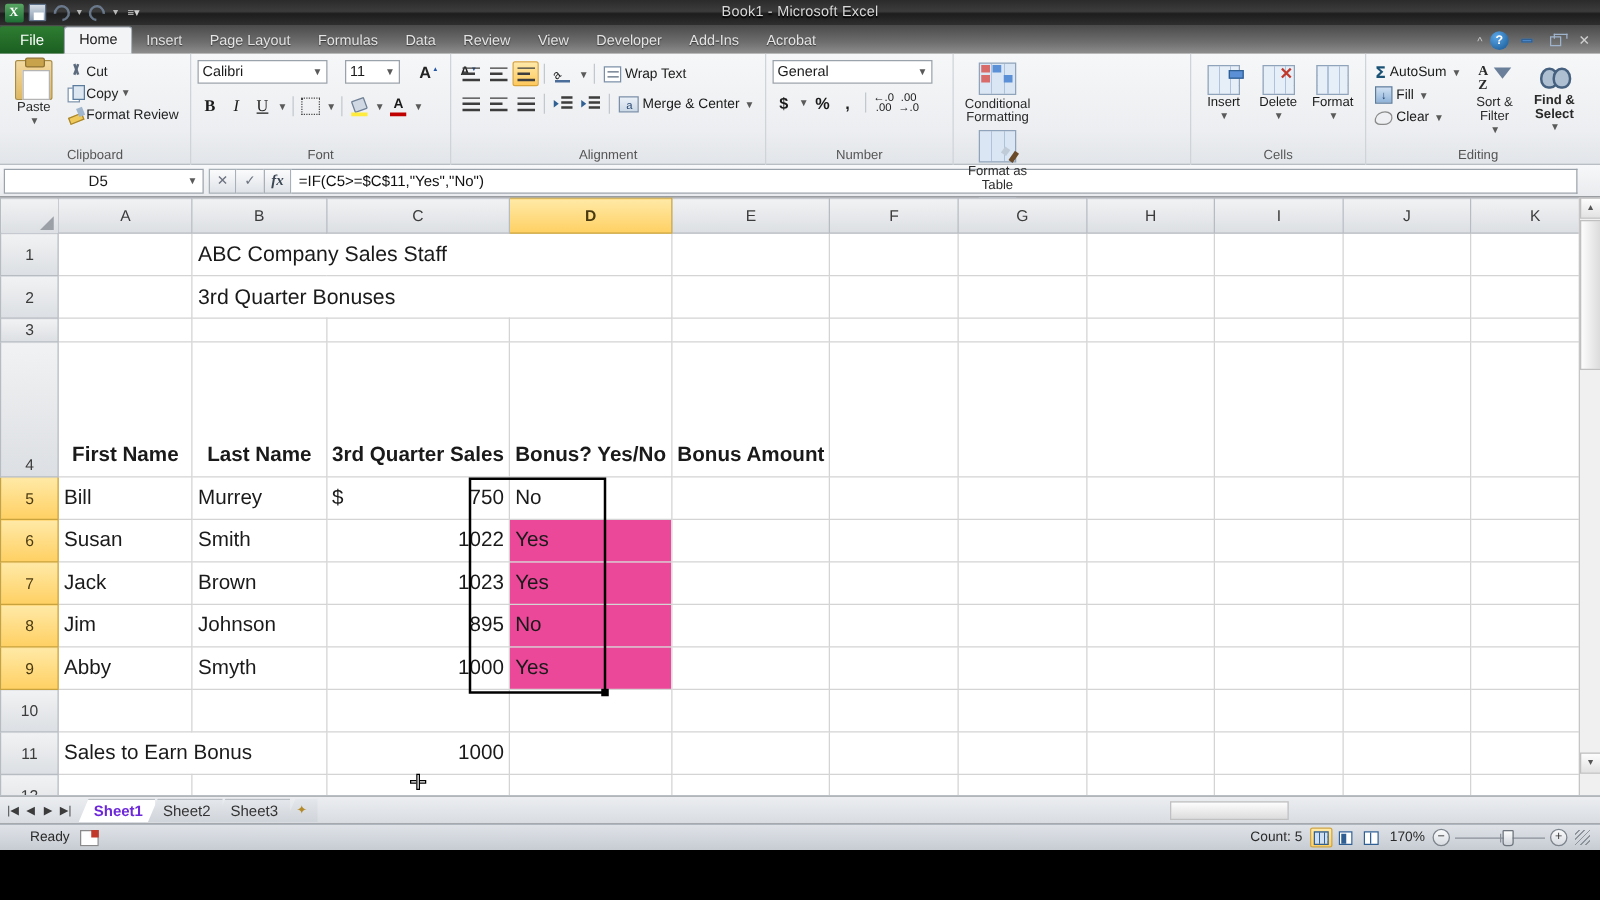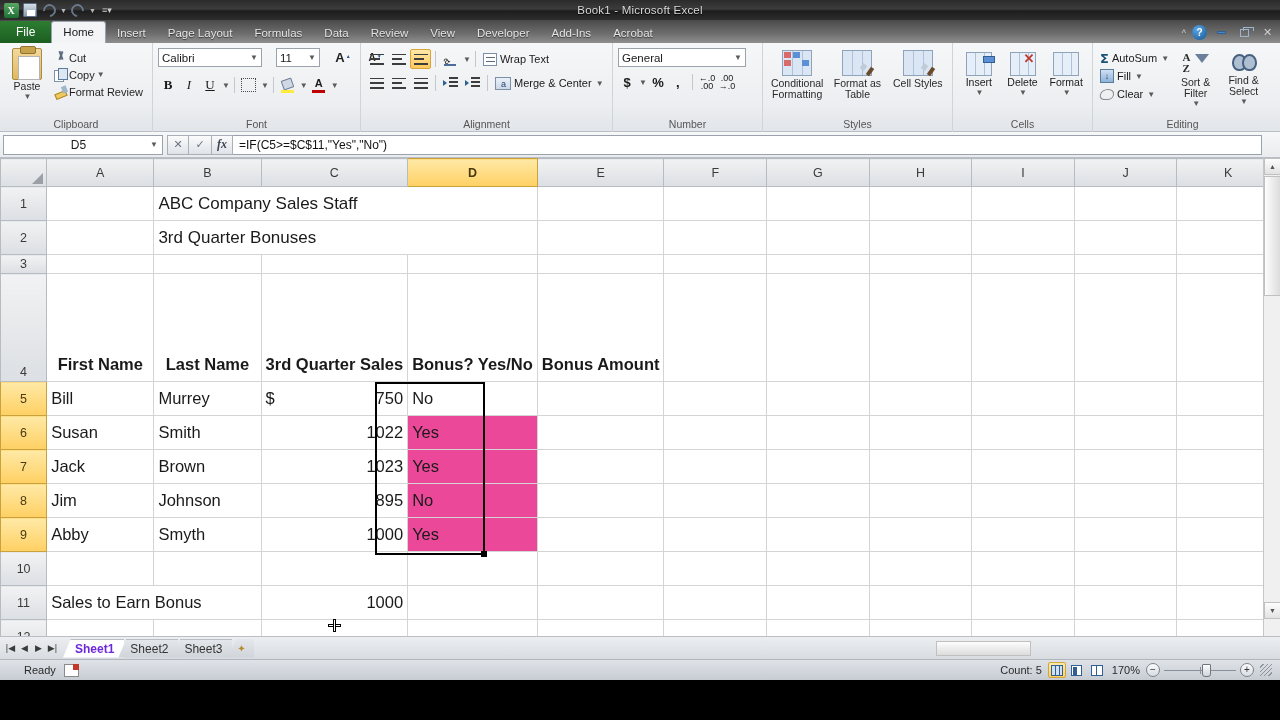--- a/index.html
+++ b/index.html
@@ -452,21 +452,21 @@
             </div>
           <div class="nbtn">
               <span class="dec-ico">.00<br>→.0</span>
             </div>
         </div>
       </div>
       <div class="rg-title">Number</div>
     </div>
 
     <div class="rgroup" style="width:190px;">
-      <div class="rg-body" style="justify-content:space-around;padding-top:2px;">
+      <div class="rg-body" style="justify-content:space-around;padding-top:2px;flex-direction:column;">
         <div class="stylebtn">
           <div class="grid-ico cf"></div>
           <span class="lbl" style="text-align:center;line-height:11px;margin-top:2px;">Conditional Formatting</span>
         </div>
         <div class="stylebtn">
           <div class="grid-ico">
               <span class="brush"></span>
             </div>
           <span class="lbl" style="text-align:center;line-height:11px;margin-top:2px;">Format as Table</span>
         </div>
@@ -526,21 +526,21 @@
         </div>
         <div class="stylebtn" style="width:50px;">
           <div class="sortf-ico">
               <span class="a">A</span>
               <span class="z">Z</span>
               <span class="funnel"></span>
             </div>
           <span class="lbl" style="text-align:center;line-height:11px;">Sort &amp; Filter</span>
           <span class="cv">▼</span>
         </div>
-        <div class="stylebtn" style="width:52px;">
+        <div class="stylebtn" style="width:52px;font-weight:bold;">
           <div class="find-ico"></div>
           <span class="lbl" style="text-align:center;line-height:11px;margin-top:2px;">Find &amp; Select</span>
           <span class="cv">▼</span>
         </div>
       </div>
       <div class="rg-title">Editing</div>
     </div>
   </div>
 </div>
 

